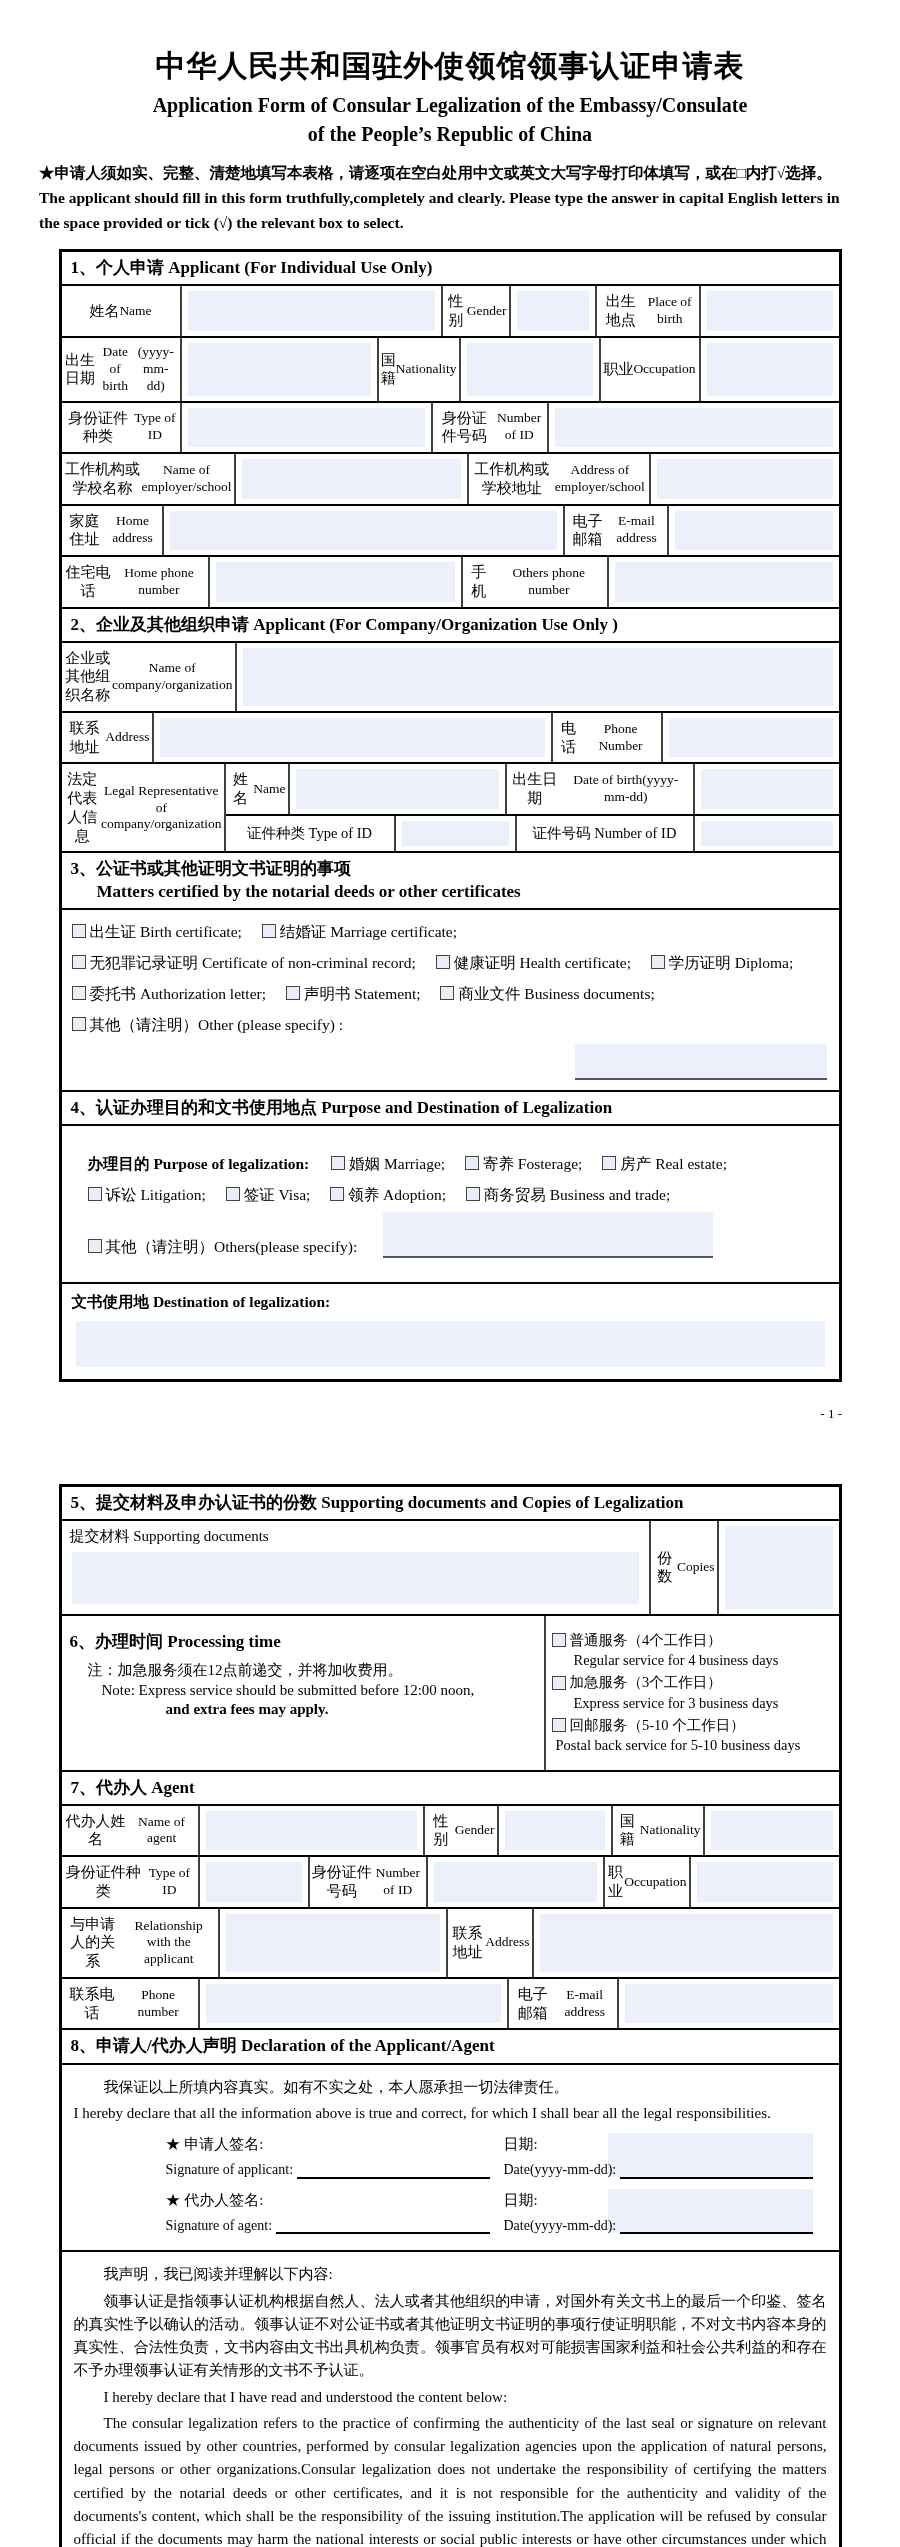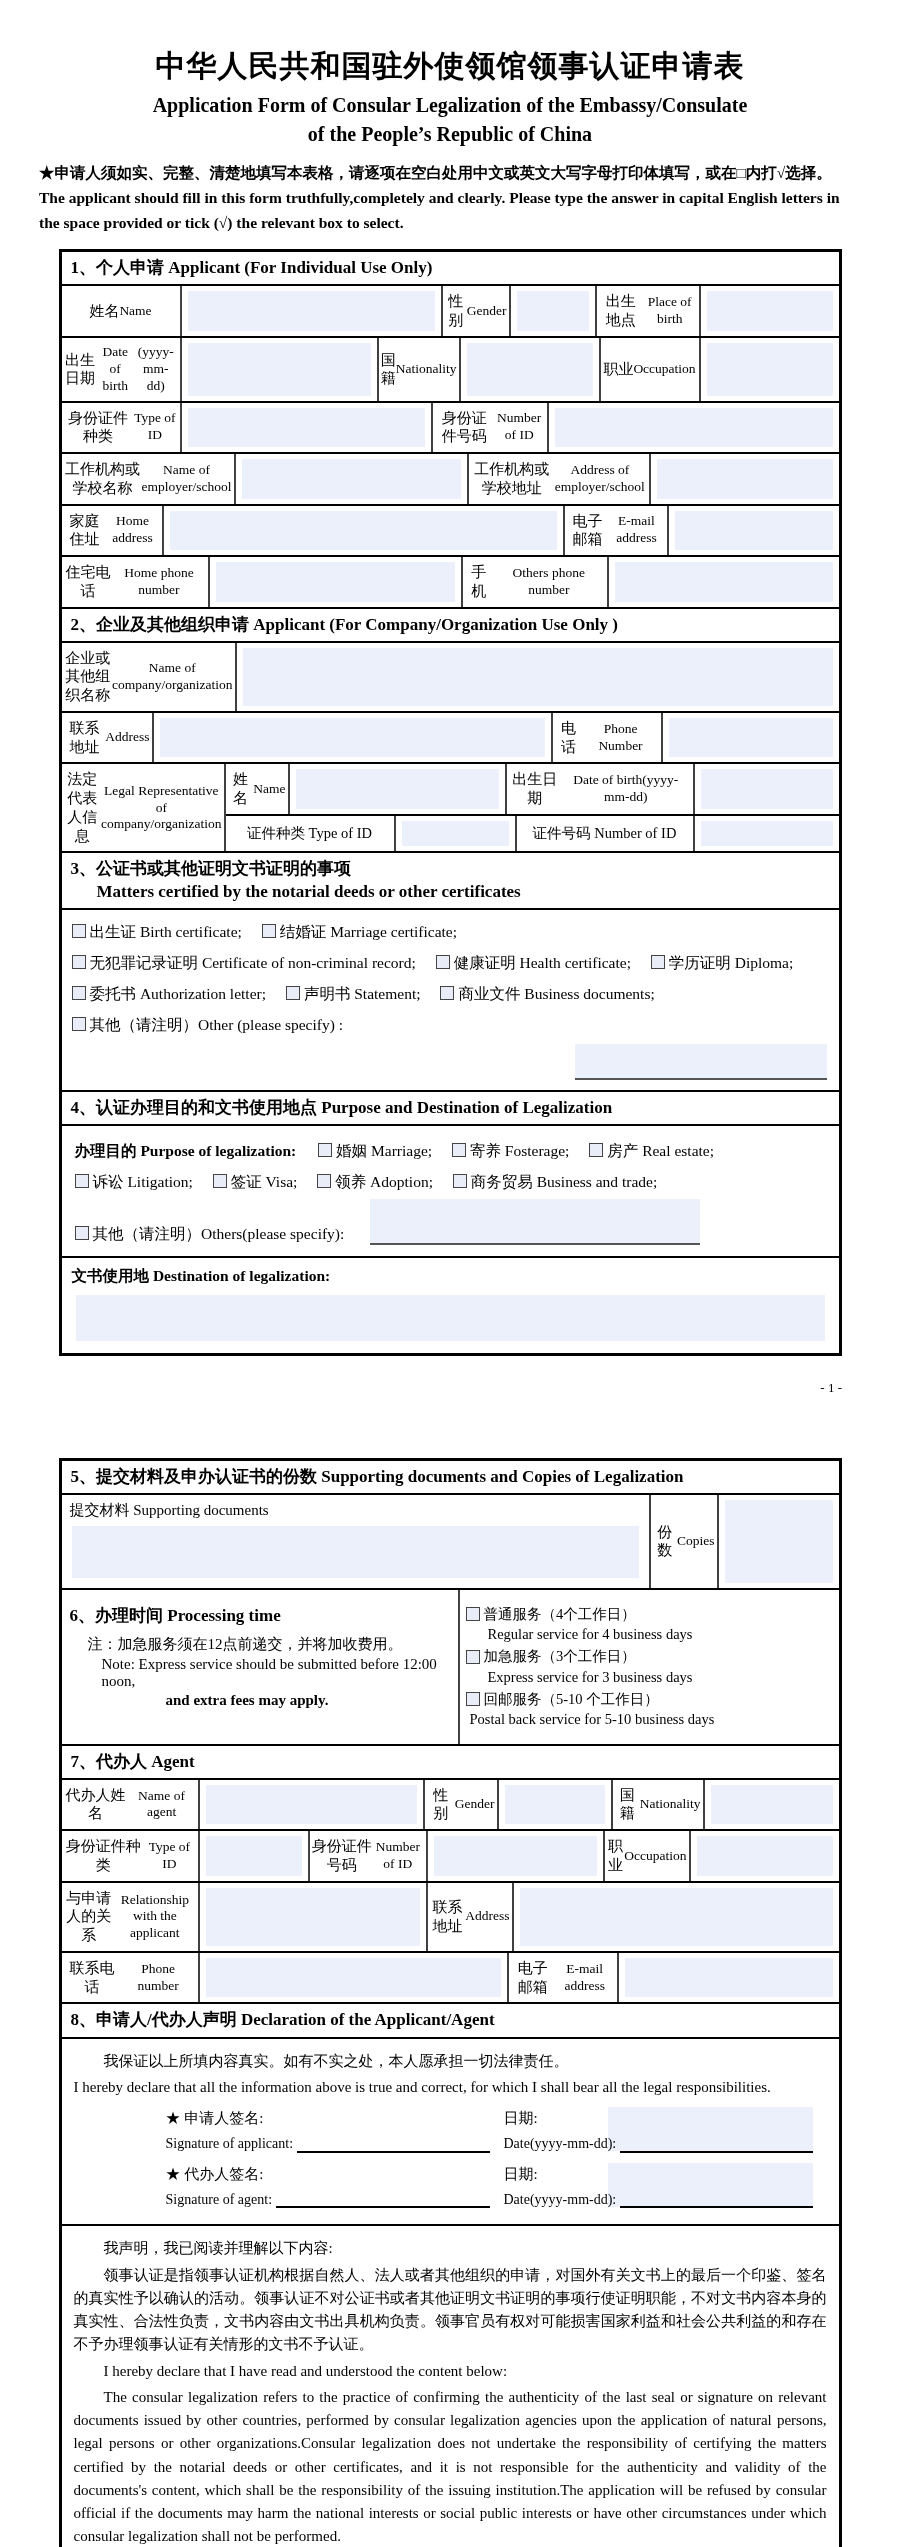--- a/index.html
+++ b/index.html
@@ -294,21 +294,21 @@
             <div class="blankbox"></div>
           </div>
       </div>
     </div>
 
     <div class="trow">
         <div class="cell shdr" style="flex:1">4、认证办理目的和文书使用地点  Purpose and Destination of Legalization</div>
       </div>
 
     <div class="trow">
-      <div class="cell" style="flex:1;padding:3px">
+      <div class="cell" style="flex:1;padding:16px">
         <div class="cbody">
           <span style="font-weight:bold;margin-right:18px">办理目的  Purpose of legalization:</span>
           <span class="ci"><span class="cb"></span><span>婚姻 Marriage;</span></span>
           <span class="ci"><span class="cb"></span><span>寄养 Fosterage;</span></span>
           <span class="ci"><span class="cb"></span><span>房产 Real estate;</span></span>
           <span class="ci"><span class="cb"></span><span>诉讼 Litigation;</span></span>
           <span class="ci"><span class="cb"></span><span>签证 Visa;</span></span>
           <span class="ci"><span class="cb"></span><span>领养 Adoption;</span></span>
           <span class="ci"><span class="cb"></span><span>商务贸易 Business and trade;</span></span>
         </div>
@@ -348,21 +348,21 @@
       <div class="cell lbl" style="width:68px">
           <span class="cn">份数</span>
           <span class="en">Copies</span>
         </div>
       <div class="cell inp" style="flex:none;width:122px">
           <div class="field"></div>
         </div>
     </div>
 
     <div class="trow">
-      <div class="cell" style="width:396px;padding:0">
+      <div class="cell" style="width:482px;padding:0">
         <div class="s6title">6、办理时间 Processing time</div>
         <div class="s6n1">注：加急服务须在12点前递交，并将加收费用。</div>
         <div class="s6n2">Note: Express service should be submitted before 12:00 noon,</div>
         <div class="s6n3">and extra fees may apply.</div>
       </div>
       <div class="cell opts" style="flex:1">
         <div class="opt">
           <span class="ocn">
               <span class="cb"></span>
               <span>普通服务（4个工作日）</span>
@@ -432,21 +432,21 @@
       <div class="cell lbl" style="width:86px">
           <span class="cn">职业</span>
           <span class="en">Occupation</span>
         </div>
       <div class="cell inp" style="flex:none;width:150px">
           <div class="field"></div>
         </div>
     </div>
 
     <div class="trow">
-      <div class="cell lbl" style="width:136px">
+      <div class="cell lbl" style="width:156px">
           <span class="cn">与申请人的关系</span>
           <span class="en">Relationship with the applicant</span>
         </div>
       <div class="cell inp" style="flex:none;width:228px">
           <div class="field"></div>
         </div>
       <div class="cell lbl" style="width:86px">
           <span class="cn">联系地址</span>
           <span class="en">Address</span>
         </div>

